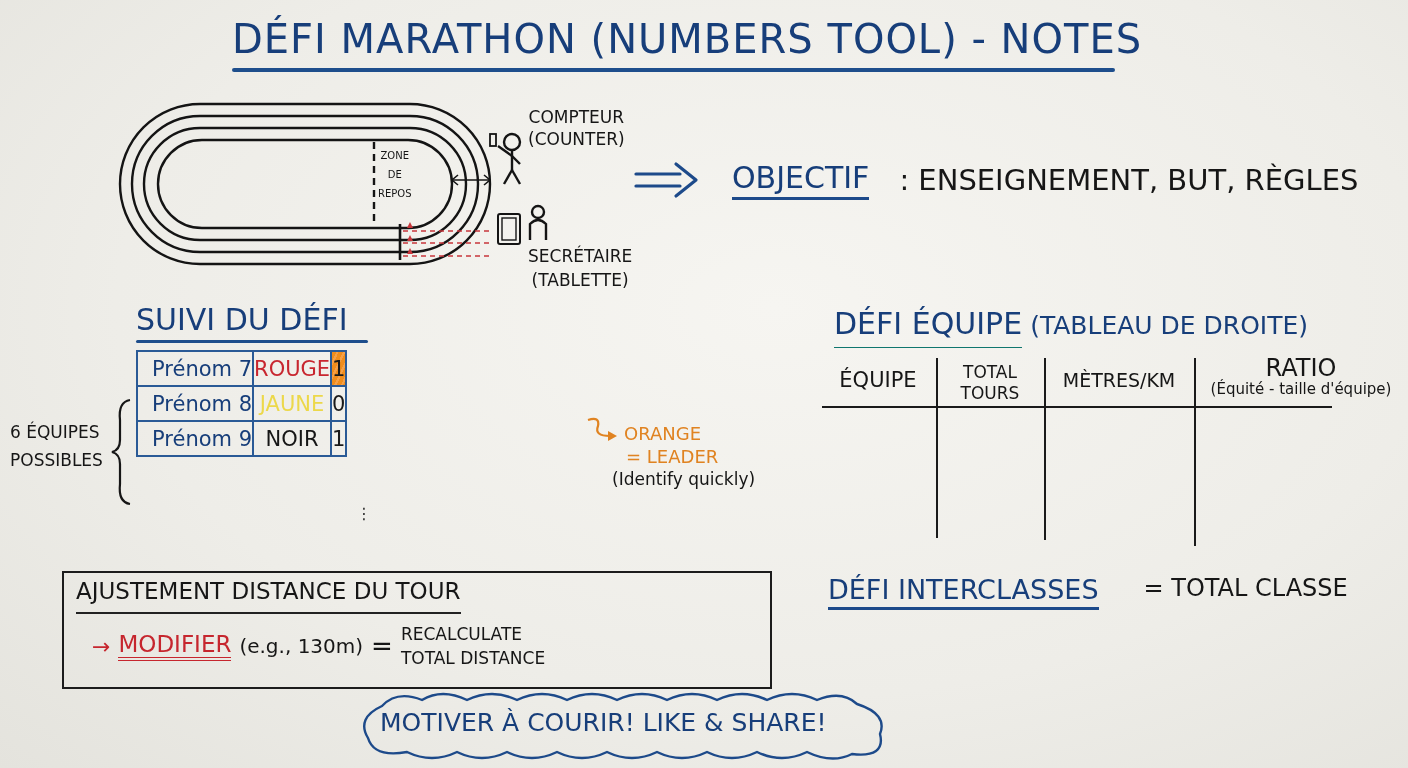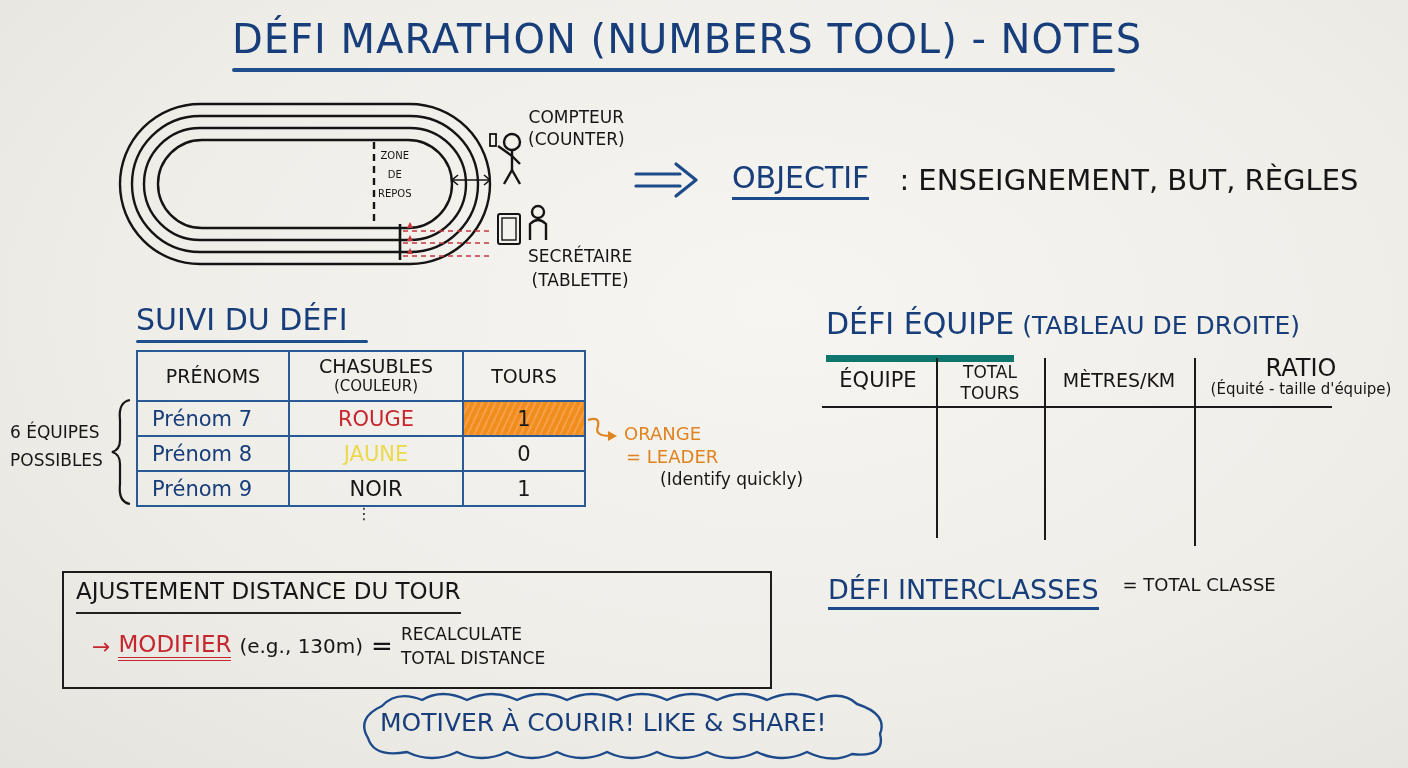--- a/index.html
+++ b/index.html
@@ -34,42 +34,42 @@
   #suivi-table th .sub { display: block; font-size: 15px; }
   #suivi-table td { font-size: 21px; }
   #suivi-table td.name { text-align: left; padding-left: 14px; color: #173e7a; }
   .leader-cell { background: repeating-linear-gradient(115deg, #f08d1c 0 4px, #f5a048 4px 6px); }
   #brace-label { left: 10px; top: 418px; font-size: 17px; line-height: 28px; text-align: left; color: #161616; white-space: nowrap; }
   #brace { left: 108px; top: 398px; }
   #dots { left: 356px; top: 508px; font-size: 16px; line-height: 12px; color: #333; }
 
   #leader-note { left: 612px; top: 422px; font-size: 18px; line-height: 23px; white-space: nowrap; }
   #leader-note .o { color: #e08321; }
-  #leader-note .b { color: #161616; font-size: 17px; margin-left: 48px; }
+  #leader-note .b { color: #161616; font-size: 17px; }
 
   
   #equipe-title { left: 826px; top: 306px; white-space: nowrap; color: #173e7a; }
-  #equipe-title .big { font-size: 30px; border-bottom: 7px solid #0f766e; padding-bottom: 14px; }
+  #equipe-title .big { font-size: 30px; border-bottom: 1px solid #0f766e; padding-bottom: 6px; margin-left: 8px; }
   #equipe-title .small { font-size: 25px; margin-left: 8px; }
   .eq-head { font-size: 19px; text-align: center; color: #161616; white-space: nowrap; line-height: 21px; }
 
   
   #ajust-box { left: 62px; top: 571px; width: 710px; height: 118px; border: 2.5px solid #1c1c1c; }
   #ajust-title { left: 76px; top: 578px; font-size: 23px; color: #161616; white-space: nowrap; border-bottom: 2px solid #222; padding-bottom: 8px; }
   #ajust-formula { left: 92px; top: 622px; display: flex; align-items: center; gap: 8px; white-space: nowrap; color: #161616; }
   #ajust-formula .f { font-size: 26px; }
   #ajust-formula .arrow { color: #c6262e; font-size: 22px; }
   #ajust-formula .mod { color: #c6262e; font-size: 23px; border-bottom: 4px double #c6262e; }
   #ajust-formula .eg { font-size: 20px; }
   #ajust-formula .res { font-size: 17px; line-height: 24px; }
 
   
   #inter { left: 828px; top: 574px; white-space: nowrap; display: flex; align-items: flex-start; gap: 24px; }
   #inter .kw { font-size: 27px; color: #173e7a; border-bottom: 3px solid #1d4a8a; padding-bottom: 2px; }
-  #inter .rest { font-size: 18px; color: #161616; }
+  #inter .rest { font-size: 24px; color: #161616; margin-left: 21px; }
 
   
   #cloud { left: 352px; top: 688px; }
   #cloud-text { left: 380px; top: 708px; font-size: 25px; color: #173e7a; white-space: nowrap; }
 </style>
 </head>
 <body>
 
 <div id="title" class="abs">DÉFI MARATHON (NUMBERS TOOL) - NOTES</div>
 <div id="title-line" class="abs"></div>
@@ -136,25 +136,20 @@
   </svg>
   <span class="kw">OBJECTIF</span>
   <span class="rest">: ENSEIGNEMENT, BUT, RÈGLES</span>
 </div>
 
 <div id="suivi-title" class="abs">SUIVI DU DÉFI</div>
 <div id="suivi-line" class="abs"></div>
 
 <table id="suivi-table" class="abs">
   <tbody>
-      <tr>
-    <th style="width:152px;"><span>PRÉNOMS</span></th>
-    <th style="width:174px;"><span>CHASUBLES</span><span class="sub">(COULEUR)</span></th>
-    <th style="width:122px;"><span>TOURS</span></th>
-  </tr>
   <tr>
     <td class="name">Prénom 7</td>
     <td style="color:#c8262f;">ROUGE</td>
     <td class="leader-cell">1</td>
   </tr>
   <tr>
     <td class="name">Prénom 8</td>
     <td style="color:#ecd84a;">JAUNE</td>
     <td>0</td>
   </tr>

